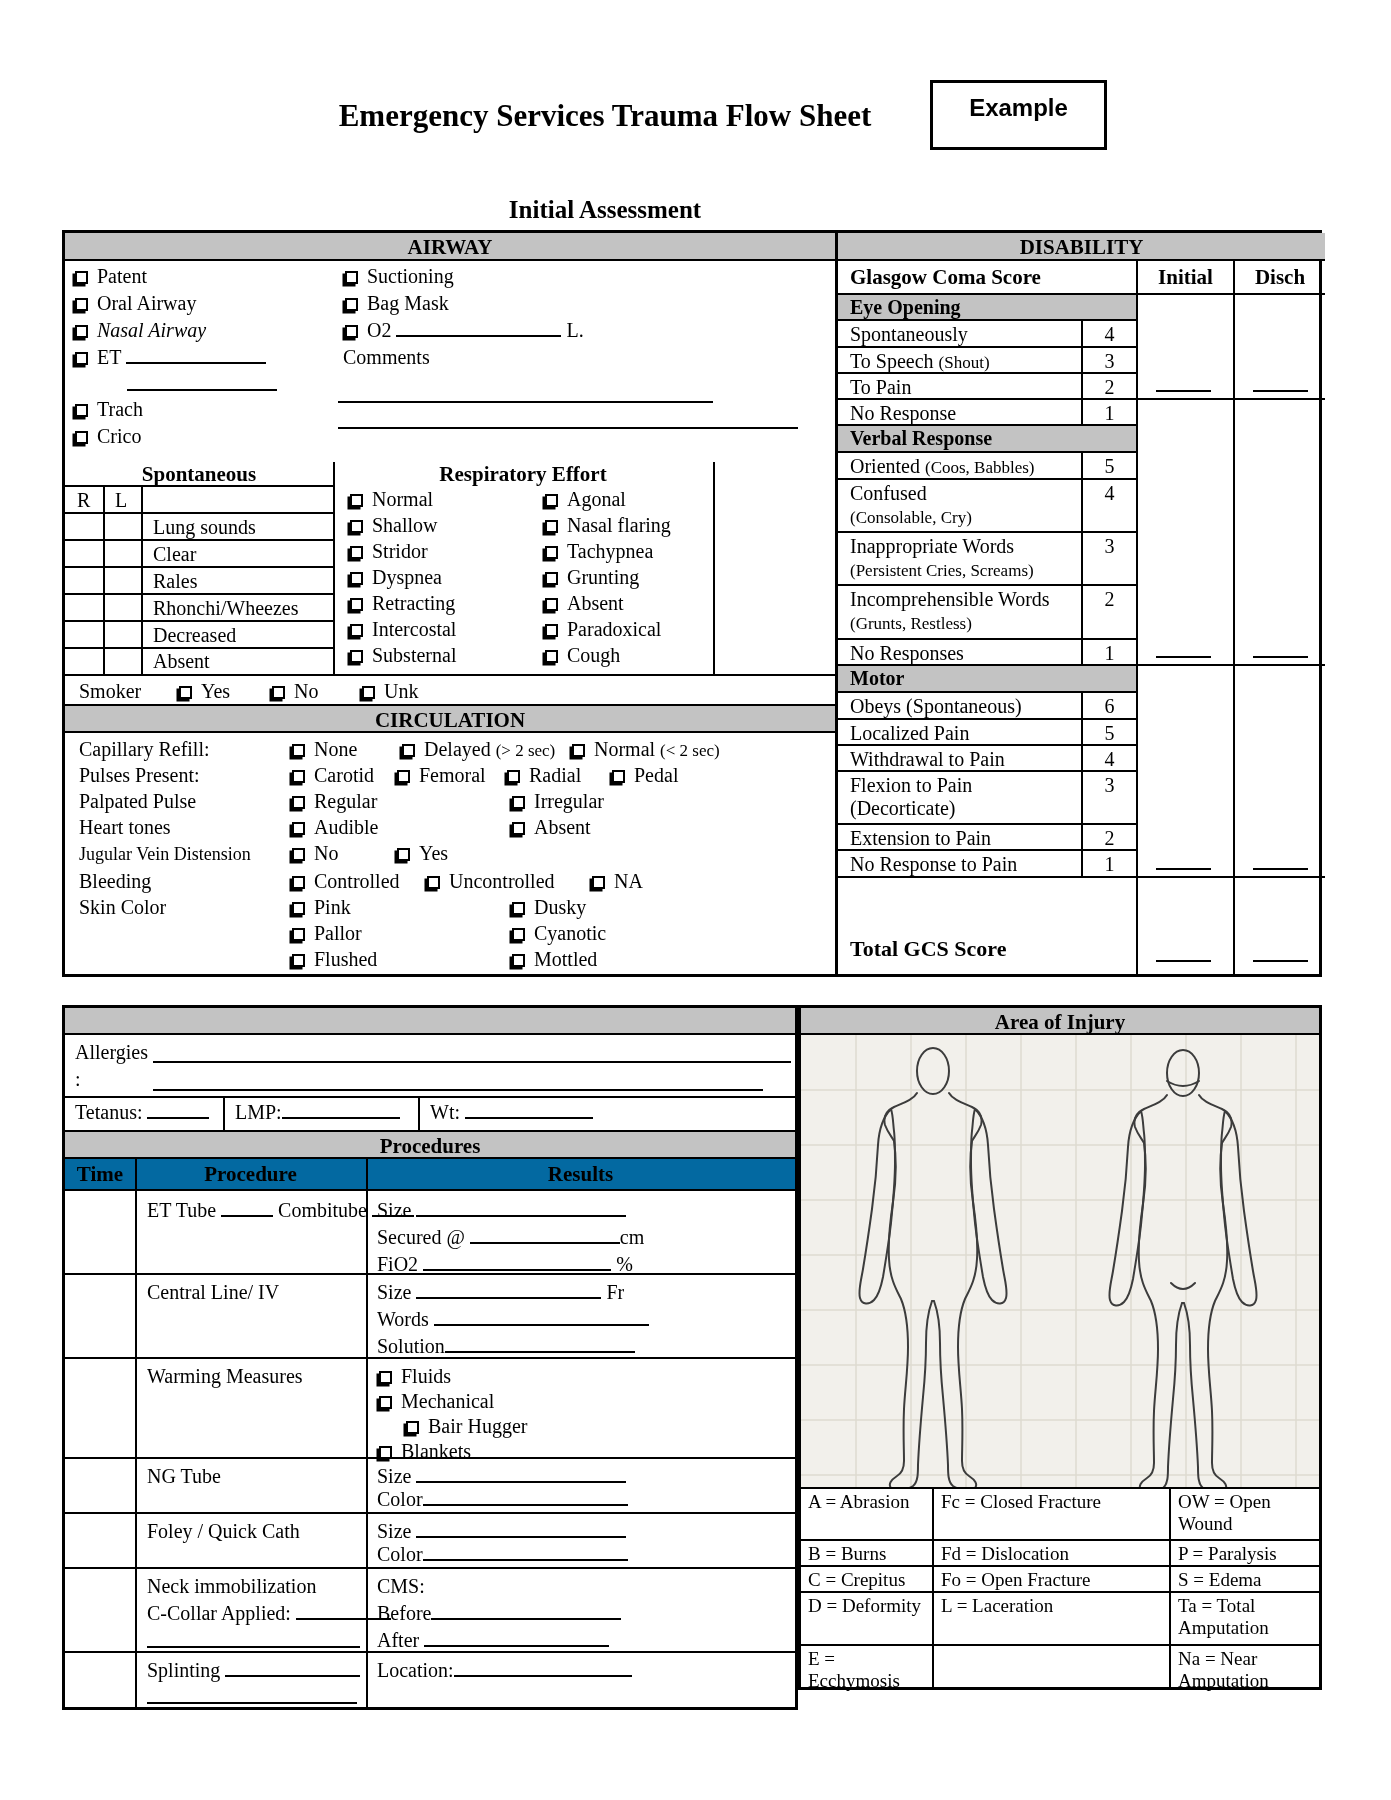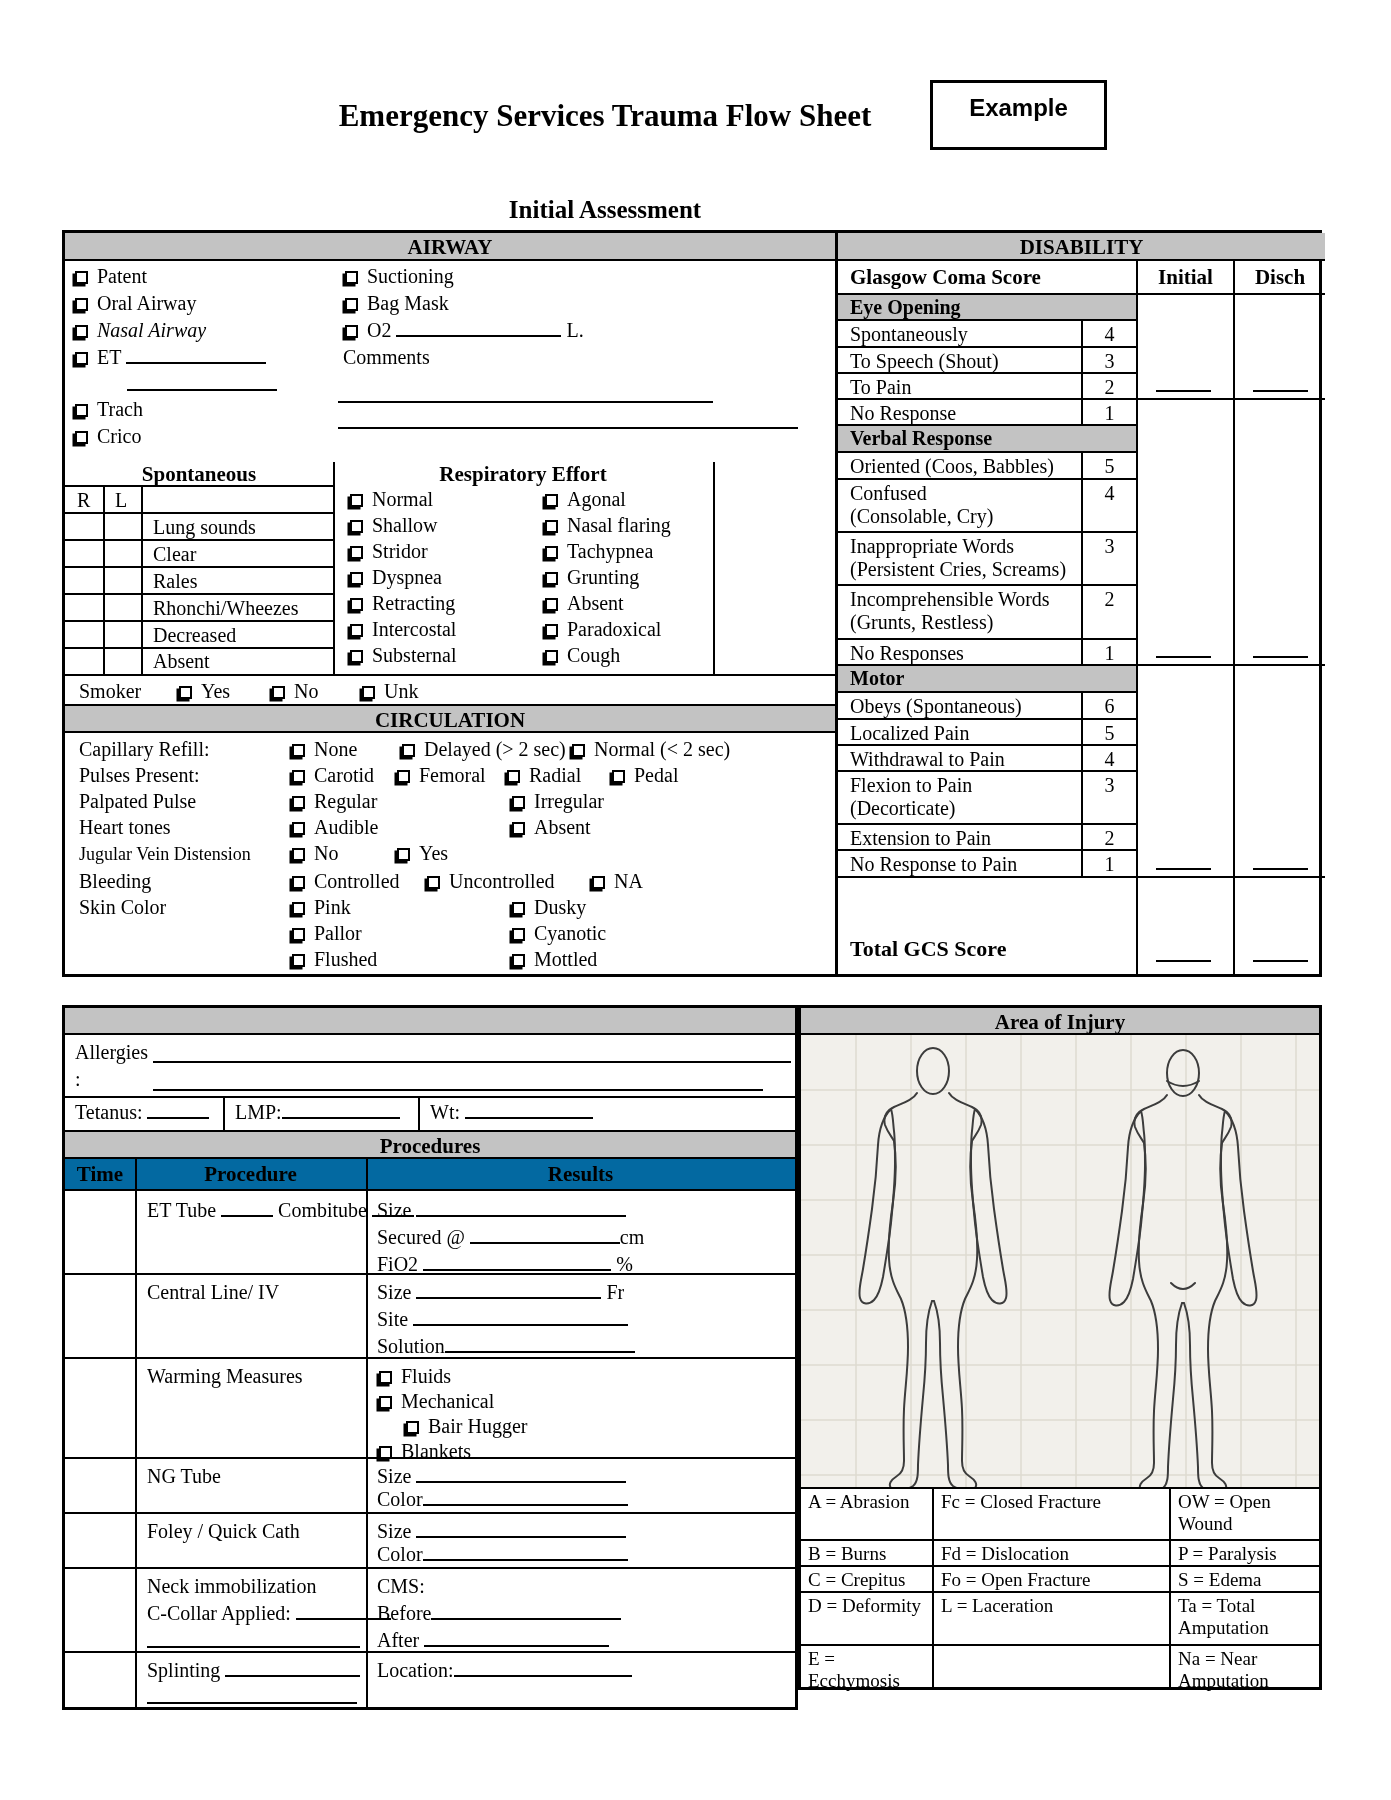--- a/index.html
+++ b/index.html
@@ -11,21 +11,21 @@
   .vl { position:absolute; border-left:2px solid #000; width:0; }
   .bl { display:inline-block; border-bottom:2px solid #000; height:16px; vertical-align:baseline; }
   .abl{ position:absolute; border-bottom:2px solid #000; height:0; }
   .cb { display:inline-block; width:13px; height:13px; background:#fff; border:2px solid #000;
         box-shadow:-2.5px 2.5px 0 #000; margin:0 9px 0 2px; vertical-align:-1px; }
   .band { position:absolute; background:#c3c3c3; font-weight:bold; font-size:21px;
           text-align:center; padding-top:2px; }
   .bb { border-bottom:2px solid #000; }
   .bt { border-top:2px solid #000; }
   .panel { position:absolute; border:3px solid #000; }
-  .nt { font-size:20px; }
+  .nt { font-size:17px; }
   .sm { font-size:18px; }
   
   .gwrap { position:absolute; }
   .grow { display:flex; border-bottom:2px solid #000; }
   .gl { width:243px; padding:2px 0 0 12px; line-height:23px; }
   .gs { width:55px; border-left:2px solid #000; text-align:center; padding-top:2px; }
   .gband { background:#c3c3c3; font-weight:bold; border-bottom:2px solid #000; padding:1px 0 0 12px; }
   .greg { position:relative; border-bottom:2px solid #000; }
   .gu { position:absolute; bottom:6px; left:18px; width:55px; border-bottom:2px solid #000; }
   .gcol { position:absolute; border-left:2px solid #000; }
@@ -291,21 +291,21 @@
     <span class="hl" style="left:0;top:559px;width:730px;"></span>
     <span class="hl" style="left:0;top:643px;width:730px;"></span>
 
     <span class="t" style="left:82px;top:191px;"><span>ET Tube</span> <span class="bl" style="width:52px;"></span> <span>Combitube</span> <span class="bl" style="width:42px;"></span></span>
     <span class="t" style="left:312px;top:191px;"><span>Size</span> <span class="bl" style="width:210px;"></span></span>
     <span class="t" style="left:312px;top:218px;"><span>Secured @</span> <span class="bl" style="width:150px;"></span><span>cm</span></span>
     <span class="t" style="left:312px;top:245px;"><span>FiO2</span> <span class="bl" style="width:188px;"></span> <span>%</span></span>
 
     <span class="t" style="left:82px;top:273px;">Central Line/ IV</span>
     <span class="t" style="left:312px;top:273px;"><span>Size</span> <span class="bl" style="width:185px;"></span> <span>Fr</span></span>
-    <span class="t" style="left:312px;top:300px;"><span>Site</span> <span class="bl" style="width:215px;"></span></span>
+    <span class="t" style="left:312px;top:300px;"><span>Words</span> <span class="bl" style="width:215px;"></span></span>
     <span class="t" style="left:312px;top:327px;"><span>Solution</span><span class="bl" style="width:190px;"></span></span>
 
     <span class="t" style="left:82px;top:357px;">Warming Measures</span>
     <span class="t" style="left:312px;top:357px;"><i class="cb"></i><span>Fluids</span></span>
     <span class="t" style="left:312px;top:382px;"><i class="cb"></i><span>Mechanical</span></span>
     <span class="t" style="left:339px;top:407px;"><i class="cb"></i><span>Bair Hugger</span></span>
     <span class="t" style="left:312px;top:432px;"><i class="cb"></i><span>Blankets</span></span>
 
     <span class="t" style="left:82px;top:457px;">NG Tube</span>
     <span class="t" style="left:312px;top:457px;"><span>Size</span> <span class="bl" style="width:210px;"></span></span>

